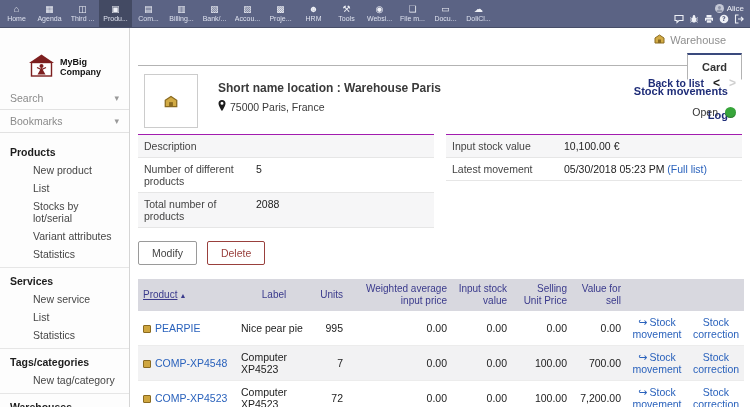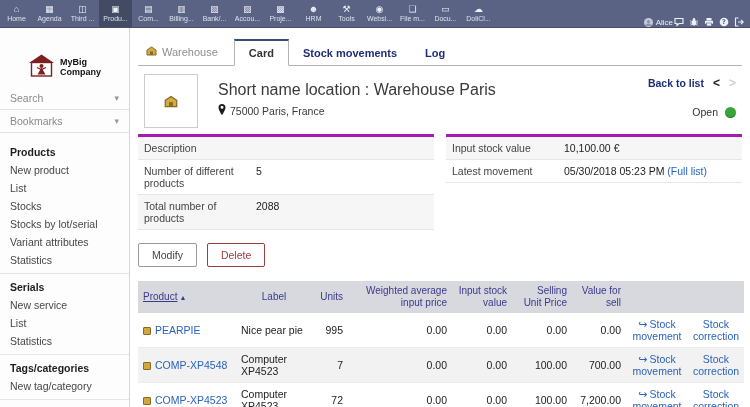--- a/index.html
+++ b/index.html
@@ -7,65 +7,65 @@
   body { font-family:"Liberation Sans", sans-serif; background:#fff; }
   .screen { width:750px; height:407px; overflow:hidden; position:relative; background:#fff; }
 
   
   .topbar { height:28px; background:#5b6384; display:flex; align-items:stretch; border-bottom:1px solid #474e68; }
   .menu { display:flex; }
   .menu-item { width:33px; display:flex; flex-direction:column; align-items:center; justify-content:center; cursor:pointer; color:#eef0f6; }
   .menu-item.active { background:#434a63; }
   .mi-icon { font-size:9px; line-height:10px; }
   .mi-label { font-size:7px; line-height:9px; white-space:nowrap; overflow:hidden; max-width:31px; color:#dde1ee; }
-  .topbar-right { margin-left:auto; display:flex; align-items:flex-end; justify-content:center; padding-right:6px; gap:1px; }
+  .topbar-right { margin-left:auto; display:flex; flex-direction:column; align-items:flex-end; justify-content:center; padding-right:6px; gap:1px; }
   .user { display:flex; align-items:center; gap:3px; font-size:8px; color:#eef0f6; }
   .quick-icons { display:flex; gap:5px; align-items:center; }
   .qicon { display:inline-flex; }
 
   
   .layout { display:flex; height:379px; }
   .sidebar { width:130px; min-width:130px; border-right:1px solid #d5d5d5; background:#fdfdfd; padding-top:20px; font-size:10.5px; overflow:hidden; }
   .content { flex:1; padding:6px 8px 0 8px; position:relative; overflow:hidden; }
 
   
   .logo { display:flex; align-items:center; justify-content:center; gap:5px; padding:6px 4px 8px 4px; }
   .logo-text { font-size:9px; font-weight:bold; color:#111; line-height:10px; }
   .sel-row { display:flex; justify-content:space-between; align-items:center; padding:5px 10px; color:#8a8a8a; border-bottom:1px solid #e2e2e2; cursor:pointer; }
   .sel-caret { color:#999; font-size:9px; }
   .side-section { border-top:1px solid #e6e6e6; margin-top:4px; }
   .side-section.first { border-top:none; margin-top:6px; }
   .side-title { font-weight:bold; color:#1d1d1d; padding:7px 10px 3px 10px; }
-  .side-item { padding:3px 10px; color:#464646; cursor:pointer; }
-
-  
-  .tabs { display:flex; align-items:flex-end; border-bottom:1px solid #b3b3b3; padding-left:4px; height:32px; }
+  .side-item { padding:3px 10px; color:#464646; cursor:pointer;margin-left:23px; }
+
+  
+  .tabs { display:flex; align-items:flex-end; border-bottom:1px solid #b3b3b3; padding-left:4px; height:32px;flex-direction:column; }
   .tab-object { display:flex; align-items:center; gap:5px; color:#8f8f8f; font-size:11px; padding:0 16px 7px 4px; }
   .tab { font-size:11px; font-weight:bold; padding:6px 14px; cursor:pointer; }
   .tab.active { background:#fff; color:#333; border:1px solid #b3b3b3; border-top:2px solid #3a4a7d; border-bottom:1px solid #fff; margin-bottom:-1px; }
   .tab.link { color:#1f2d78; }
 
   
   .banner { position:relative; padding:8px 2px 6px 2px; min-height:66px; }
   .photo { width:54px; height:54px; border:1px solid #ccc; background:#fff; display:flex; align-items:center; justify-content:center; margin-left:4px; float:left; }
   .banner-text { margin-left:78px; padding-top:2px; }
   .obj-title { font-size:13px; font-weight:bold; color:#5a285a; letter-spacing:.2px; }
-  .obj-sub { font-size:16px; color:#3a3a3a; margin-top:5px; }
+  .obj-sub { font-size:12px; color:#3a3a3a; margin-top:5px;font-weight:bold; }
   .obj-addr { font-size:10.5px; color:#3a3a3a; margin-top:5px; display:flex; align-items:center; gap:4px; }
   .banner-right { position:absolute; right:6px; top:10px; text-align:right; }
   .nav-line { display:flex; align-items:center; gap:9px; justify-content:flex-end; }
   .back-link { font-size:10.5px; font-weight:bold; color:#1f2d78; cursor:pointer;padding-left:18px; }
   .chev-prev { font-weight:bold; color:#1c1c1c; font-size:12px; cursor:pointer; }
   .chev-next { font-weight:bold; color:#cfcfcf; font-size:12px; }
   .status-line { margin-top:16px; display:flex; align-items:center; gap:7px; justify-content:flex-end; font-size:10.5px; color:#333; }
   .status-dot { width:11px; height:11px; border-radius:50%; background:#37a53a; box-shadow:inset 0 -1px 1px rgba(0,0,0,.25); }
 
   
   .infogrid { display:flex; gap:12px; margin-top:2px; clear:both; align-items:flex-start; }
-  .info-table { flex:1; border-top:3px solid #a21caf; font-size:10.5px; }
+  .info-table { flex:1; border-top:1px solid #a21caf; font-size:10.5px; }
   .info-row { display:flex; border-bottom:1px solid #e6e6e6; }
   .info-row.shade { background:#f6f6f7; }
   .info-label { width:112px; min-width:112px; padding:5px 6px; color:#444; }
   .info-value { flex:1; padding:5px 6px; color:#222; }
   .inline-link { color:#2a62bc; cursor:pointer; }
 
   
   .action-buttons { display:flex; justify-content:flex-start; gap:10px; margin:13px 2px 0 0; }
   .btn { background:#fff; border:1px solid #9a9a9a; color:#444; font-size:10.5px; padding:5px 13px; border-radius:2px; cursor:pointer; font-family:inherit; }
   .btn.danger { border-color:#99403d; color:#99403d; }
@@ -222,28 +222,27 @@
       </div>
       <div class="sel-row">
         <span>Bookmarks</span>
         <span class="sel-caret">▾</span>
       </div>
 
       <div class="side-section first">
         <div class="side-title">Products</div>
         <div class="side-item">New product</div>
         <div class="side-item">List</div>
-        <div class="side-item">Stocks</div>
         <div class="side-item">Stocks by lot/serial</div>
         <div class="side-item">Variant attributes</div>
         <div class="side-item">Statistics</div>
       </div>
 
       <div class="side-section">
-        <div class="side-title">Serials</div>
+        <div class="side-title">Services</div>
         <div class="side-item">New service</div>
         <div class="side-item">List</div>
         <div class="side-item">Statistics</div>
       </div>
 
       <div class="side-section">
         <div class="side-title">Tags/categories</div>
         <div class="side-item">New tag/category</div>
       </div>
 

